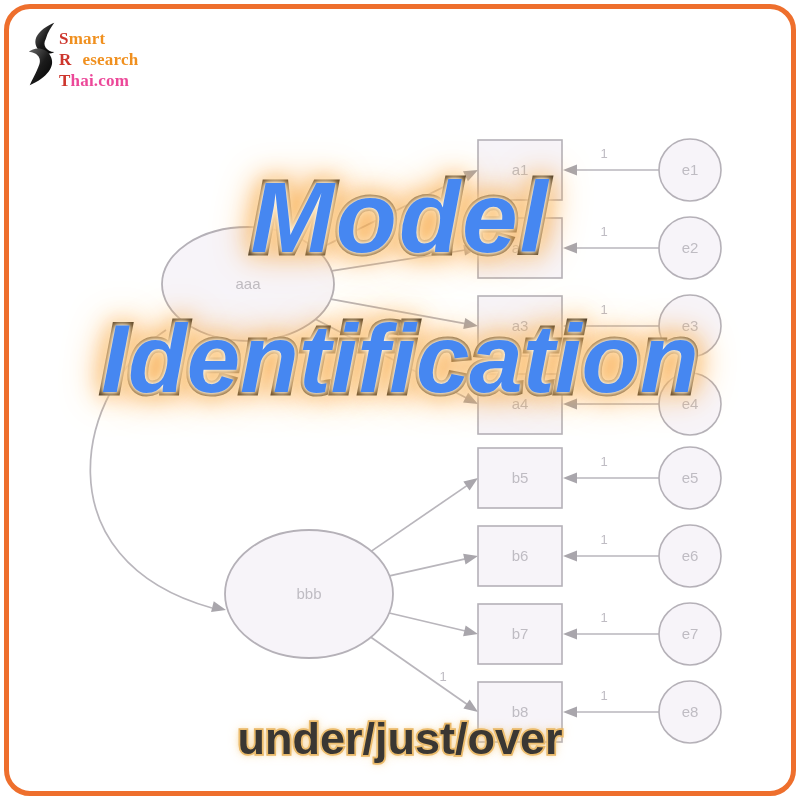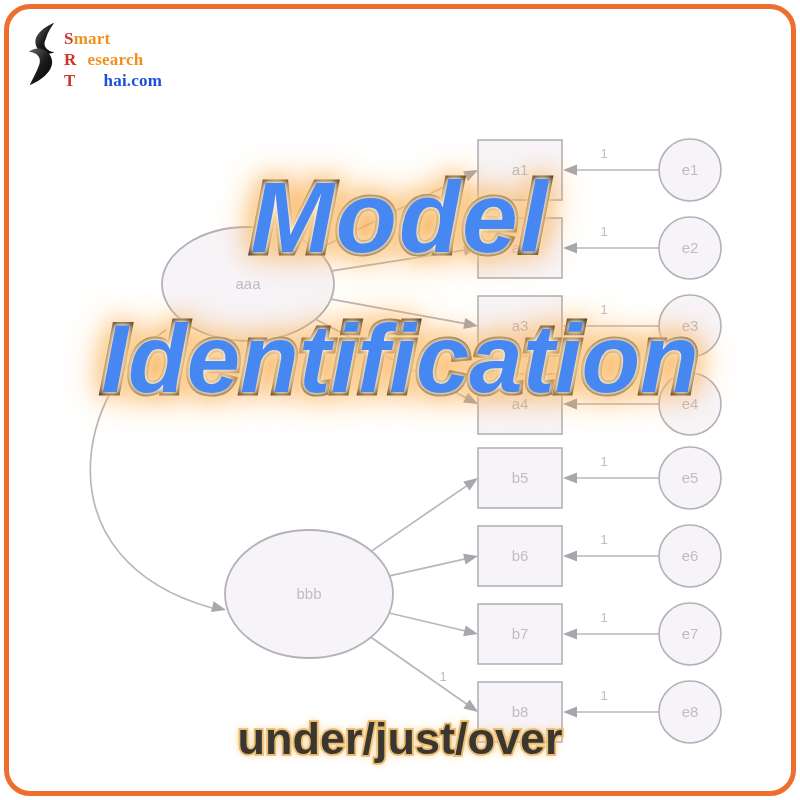--- a/index.html
+++ b/index.html
@@ -15,21 +15,21 @@
          text-shadow:0 0 3px #fffdf4,0 0 9px #ffeecf,0 0 16px #ffdaa6,
                      0 0 26px var(--glow,#f7a036),0 0 42px var(--glow,#f7a036);}
   .title-1{top:167px;font-size:100px;letter-spacing:2px;}
   .title-2{top:311px;font-size:96px;letter-spacing:0px;}
   .caption{position:absolute;top:716px;left:0;width:100%;text-align:center;z-index:30;
            font-size:45px;font-weight:bold;line-height:1;
            color:var(--caption-color,#3a3733);
            -webkit-text-stroke:3.5px var(--caption-glow,#e5b15e);
            paint-order:stroke fill;
            text-shadow:0 0 5px #f3c97e,0 0 11px rgba(243,201,126,.7);}
-  .logo{position:absolute;top:20px;left:25px;display:flex;gap:5px;z-index:40;align-items:flex-start;}
+  .logo{position:absolute;top:20px;left:25px;display:flex;z-index:40;align-items:flex-start;}
   .logo-swirl{width:34px;height:68px;}
   .logo-text{font-family:"Liberation Serif",serif;font-weight:bold;font-size:17px;
              line-height:21px;padding-top:8px;letter-spacing:.2px;}
 </style>
 </head>
 <body>
 
 <div class="stage">
 
   <svg class="sem-svg" width="800" height="800" viewBox="0 0 800 800">
@@ -127,18 +127,18 @@
           <stop offset="0.5" stop-color="#1b1b1b"></stop>
           <stop offset="1" stop-color="#000000"></stop>
         </linearGradient>
       </defs>
       <path fill="url(#swgrad)" d="M31,2 C17,8 8,17 12,27 C15,34 25,37 31,33 C23,32 18,26 22,19 C24,12 28,6 31,2 Z"></path>
       <path fill="url(#swgrad)" d="M5,68 C23,60 33,48 27,37 C22,28 10,27 4,33 C13,33 19,40 14,49 C11,57 7,63 5,68 Z"></path>
     </svg>
     <div class="logo-text">
       <div><span class="logo-initial" style="color: rgb(205, 54, 45);">S</span><span class="logo-rest" style="color: rgb(240, 144, 31);">mart</span></div>
       <div><span class="logo-initial" style="color: rgb(205, 54, 45);">R</span><span class="logo-rest" style="color: rgb(240, 144, 31); margin-left: 11px;">esearch</span></div>
-      <div><span class="logo-initial" style="color: rgb(205, 54, 45);">T</span><span class="logo-rest" style="color: #1d4ed8; margin-left: 28px;">hai.com</span></div>
+      <div><span class="logo-initial" style="color: rgb(205, 54, 45);">T</span><span class="logo-rest" style="color: #ec4899;">hai.com</span></div>
     </div>
   </div>
 
   <div class="frame"></div>
 </div>
 
 </body></html>

